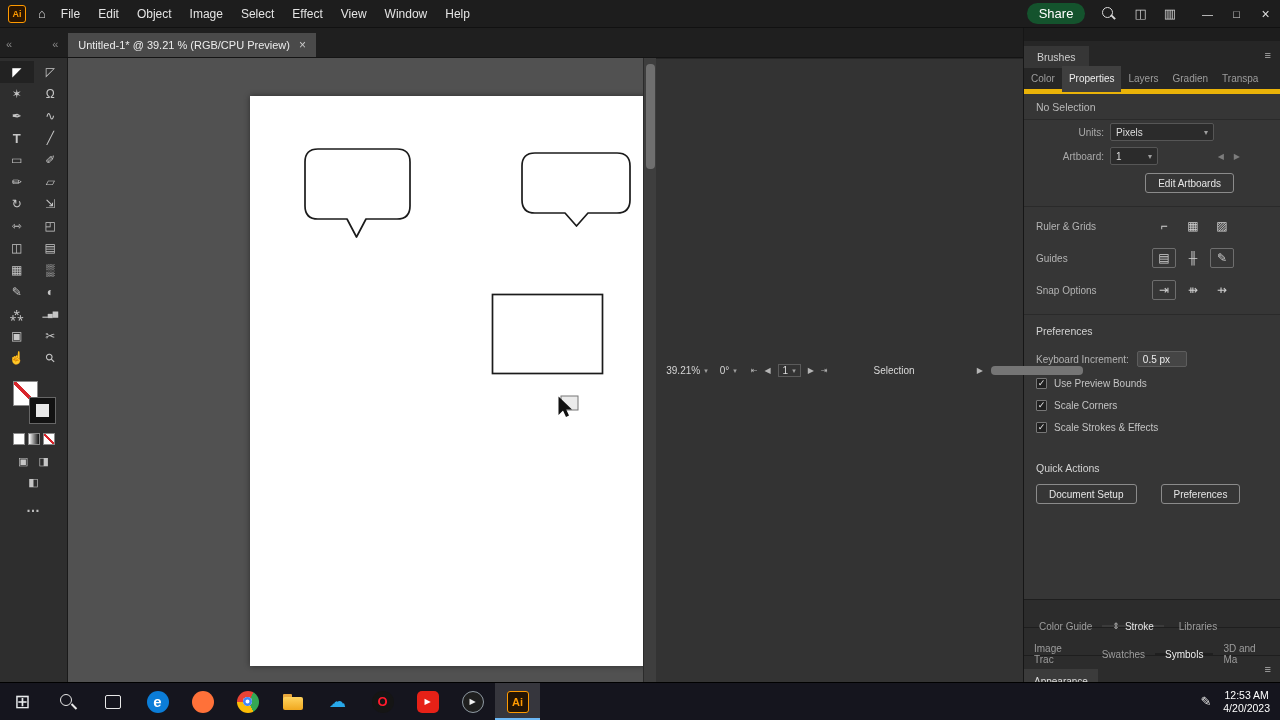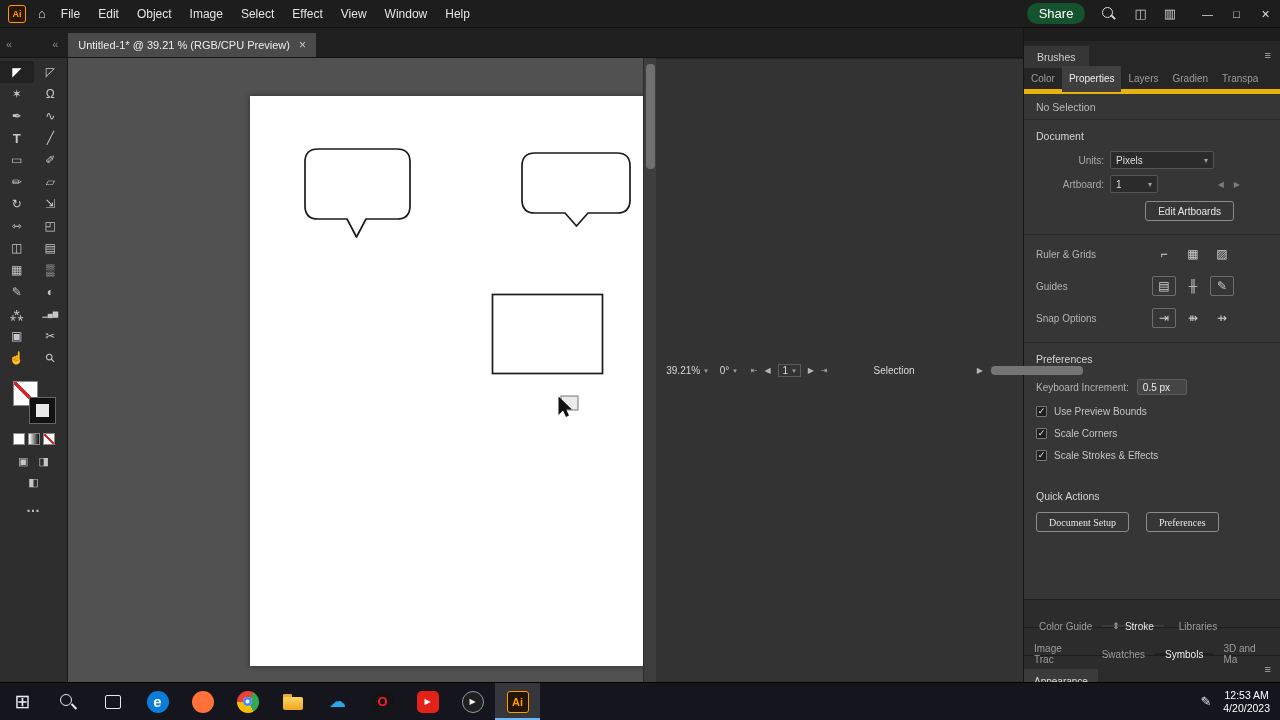--- a/index.html
+++ b/index.html
@@ -105,21 +105,21 @@
   .iconset{margin-left:auto;display:flex;gap:5px;}
   .pico{width:24px;height:20px;display:flex;align-items:center;justify-content:center;color:#d0d0d0;font-size:12px;border:1px solid transparent;border-radius:2px;}
   .pico.boxed{border-color:#6e6e6e;}
   .rp-row.ki{padding-top:8px;}
   .rp-label3{color:#b3b3b3;margin-right:8px;}
   .rp-input{min-width:50px;height:16px;background:#454545;border:1px solid #5d5d5d;border-radius:2px;display:inline-flex;align-items:center;padding:0 5px;color:#ececec;}
   .rp-checks{padding:2px 12px;}
   .chk-row{display:flex;align-items:center;gap:7px;height:22px;}
   .chk{width:11px;height:11px;background:#202020;border:1px solid #777;border-radius:1px;color:#e8e8e8;font-size:9px;display:flex;align-items:center;justify-content:center;}
   .chk-label{color:#c3c3c3;}
-  .rp-qa{display:flex;gap:17px;padding:4px 12px;font-family:Liberation Serif, serif;}
+  .rp-qa{display:flex;gap:24px;padding:4px 12px;}
   .rp-bottom{flex:0 0 auto;}
   .rp-brow{height:28px;background:#2c2c2c;border-top:1px solid #1e1e1e;display:flex;align-items:stretch;}
   .btab{display:flex;align-items:center;padding:0 10px;font-size:10px;color:#9d9d9d;gap:5px;margin-top:25px;}
   .r1 .btab.active{background:#3b3b3b;color:#e3e3e3;}
   .r2 .btab.active{background:#1f1f1f;color:#f0f0f0;}
   .ticon{font-size:9px;color:#bbb;}
   .rp-appearance{height:27px;background:#2c2c2c;border-top:1px solid #1e1e1e;display:flex;align-items:center;}
   .app-tab{height:100%;background:#3b3b3b;color:#dcdcdc;}
 
   
@@ -357,21 +357,20 @@
       <div class="rp-tabs" data-name="panel-tabstrip">
 
       <span class="rp-tab" data-name="panel-tab-color">Color</span>
           <span class="rp-tab active" data-name="panel-tab-properties">Properties</span>
           <span class="rp-tab" data-name="panel-tab-layers">Layers</span>
           <span class="rp-tab" data-name="panel-tab-gradient">Gradien</span>
           <span class="rp-tab" data-name="panel-tab-transparency">Transpa</span>
         </div>
       <div class="rp-content" data-name="properties-panel">
         <div class="rp-noselect" data-name="selection-status">No Selection</div>
-        <div class="rp-section-title" data-name="document-section-title">Document</div>
         <div class="rp-row" data-name="units-row">
           <span class="rp-label" data-name="units-label">Units:</span>
           <span class="rp-dd w104" data-name="units-dropdown">
             <span class="ddv" data-name="units-value">Pixels</span>
             <span class="dd-caret" data-name="chevron-down-icon">▾</span>
           </span>
         </div>
         <div class="rp-row" data-name="artboard-row">
           <span class="rp-label" data-name="artboard-label">Artboard:</span>
           <span class="rp-dd w48" data-name="artboard-dropdown">

